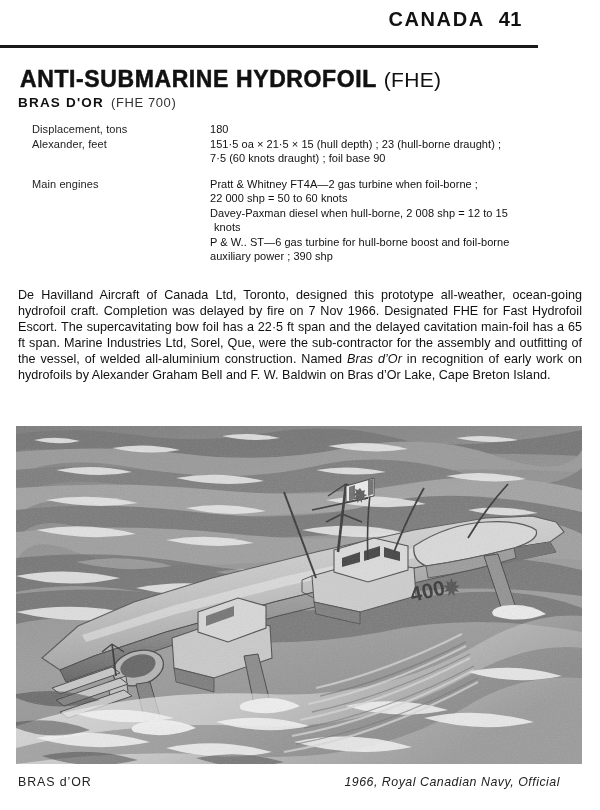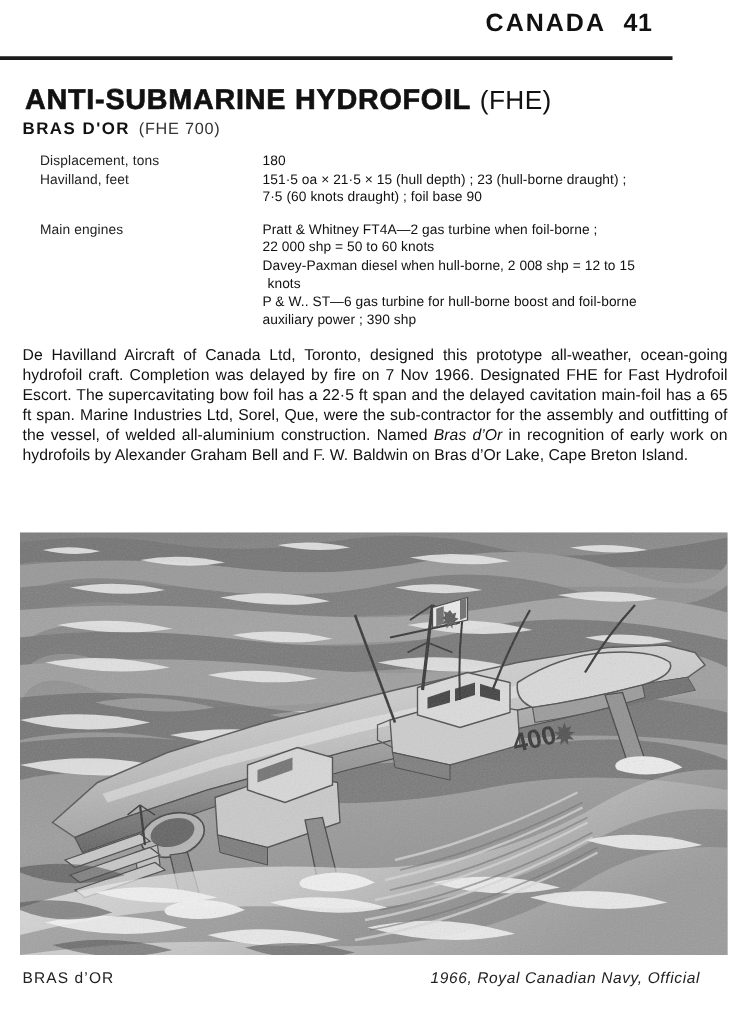--- a/index.html
+++ b/index.html
@@ -126,21 +126,21 @@
     padding-left: 4px;
   }
   .spec-row.engines {
     margin-top: 11px;
   }
 
   
   .body-text {
     position: absolute;
     left: 18px;
-    top: 276px;
+    top: 287px;
     width: 564px;
     font-size: 12.6px;
     line-height: 16.1px;
     text-align: justify;
     text-align-last: left;
     color: #111;
     letter-spacing: 0.02px;
   }
   .body-text i { font-style: italic; }
 
@@ -200,21 +200,21 @@
   </div>
 
   <div class="spec-table" id="spec-table">
       <div class="spec-row">
         <div class="spec-label">Displacement, tons</div>
         <div class="spec-value">
           <span class="vline">180</span>
         </div>
       </div>
       <div class="spec-row">
-        <div class="spec-label">Havilland, feet</div>
+        <div class="spec-label">Alexander, feet</div>
         <div class="spec-value">
           <span class="vline">151·5 oa × 21·5 × 15 (hull depth) ; 23 (hull-borne draught) ;</span>
           <span class="vline">7·5 (60 knots draught) ; foil base 90</span>
         </div>
       </div>
       <div class="spec-row engines">
         <div class="spec-label">Main engines</div>
         <div class="spec-value">
           <span class="vline">Pratt &amp; Whitney FT4A—2 gas turbine when foil-borne ;</span>
           <span class="vline">22 000 shp = 50 to 60 knots</span>

